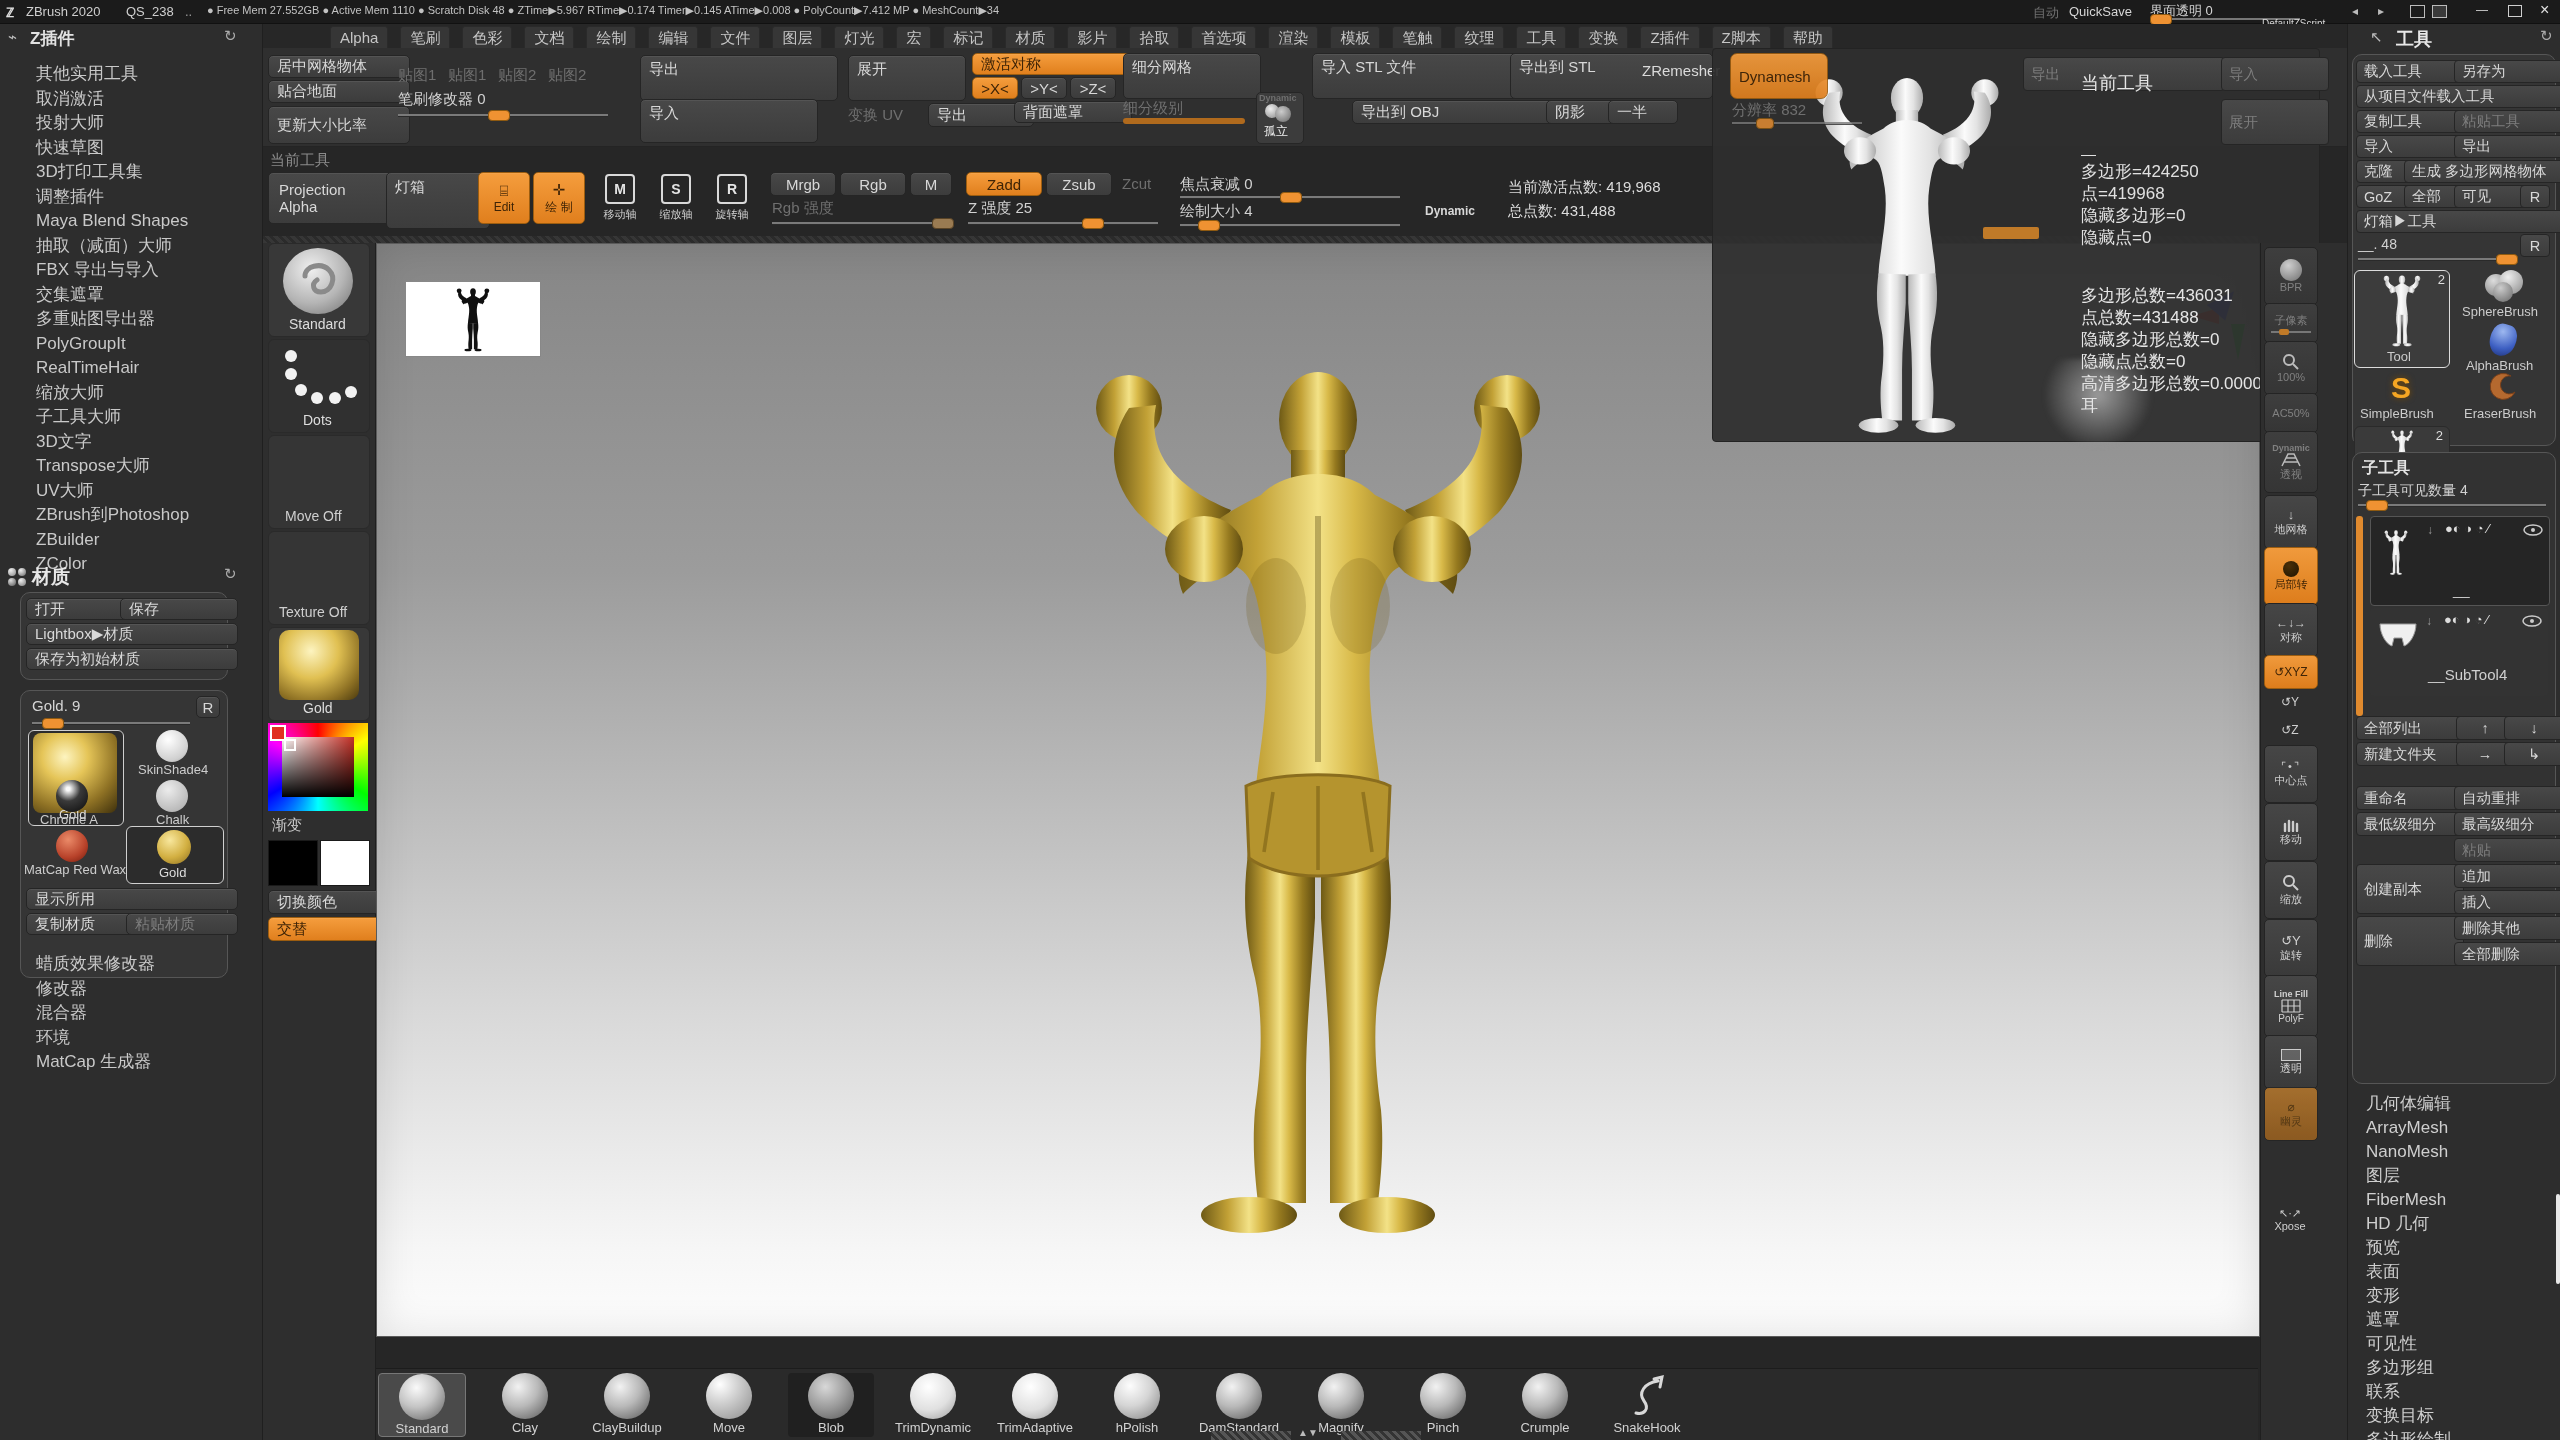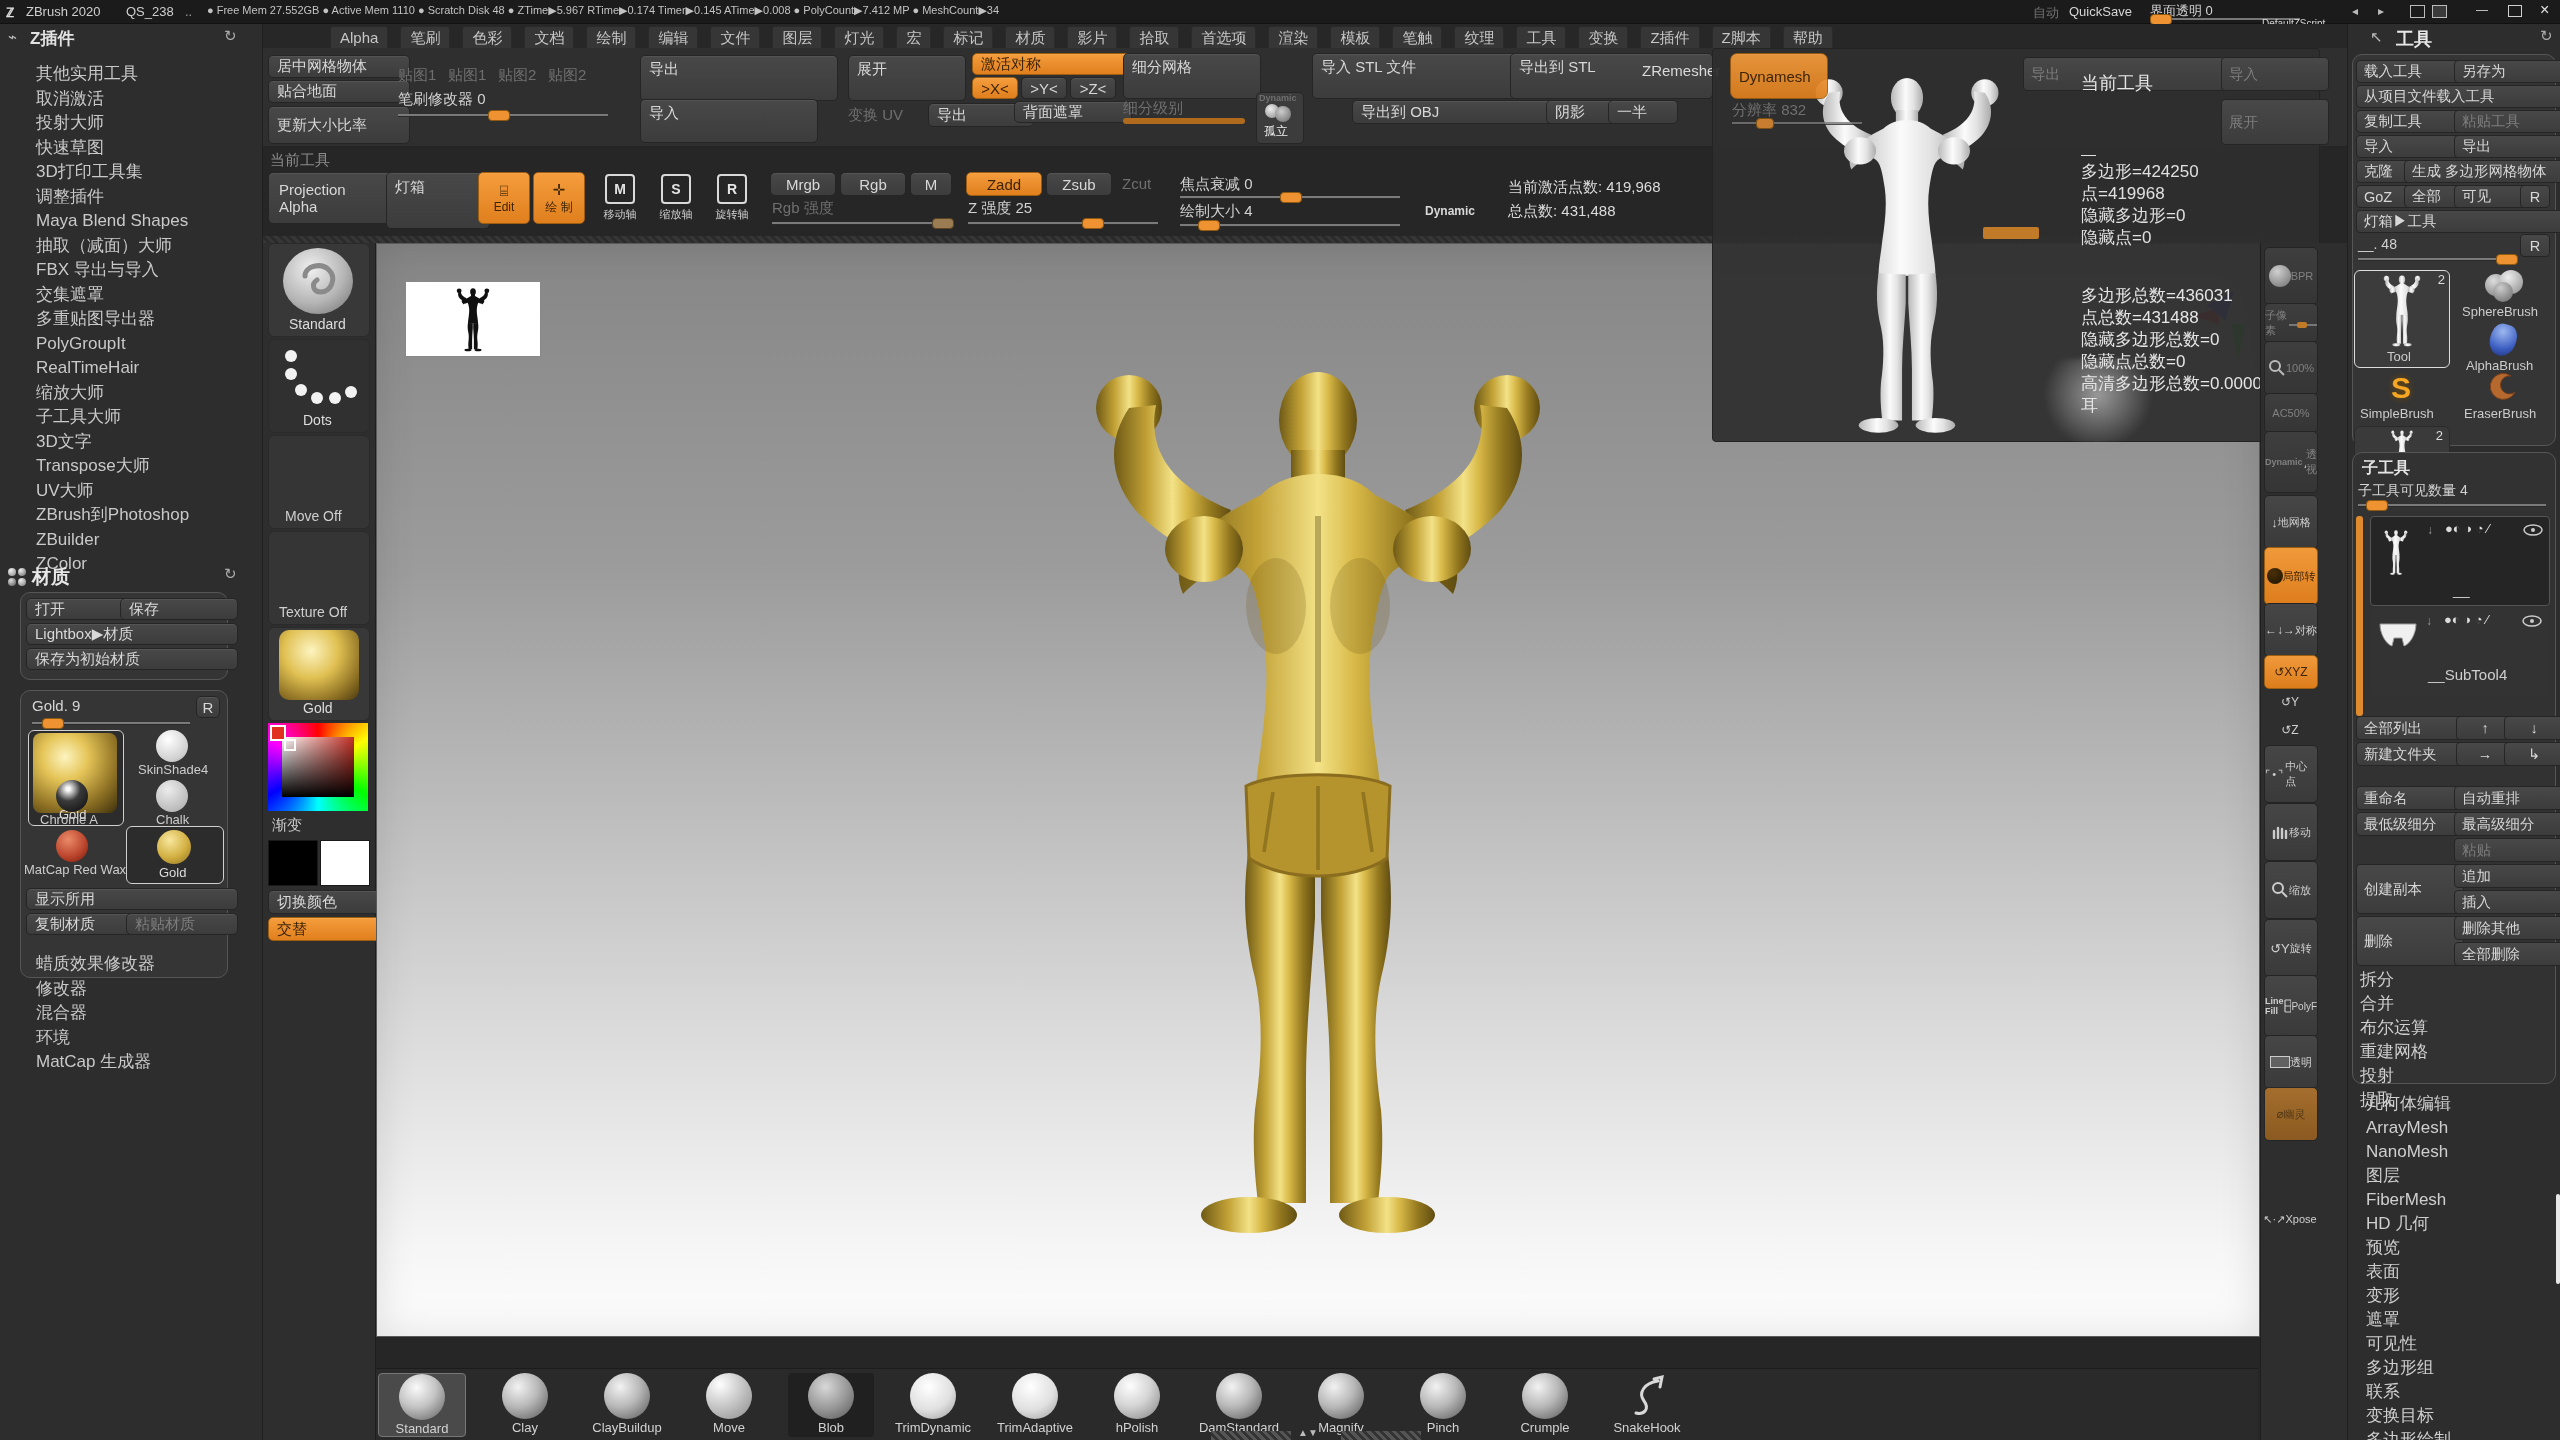--- a/index.html
+++ b/index.html
@@ -17,21 +17,21 @@
   .sl-track{position:absolute;height:2px;background:#7a7a7a;box-shadow:0 1px 0 #2a2a2a}
   .sl-thumb{position:absolute;width:20px;height:9px;border-radius:4px;background:#ef9232;border:1px solid #8f5a10;top:-4px}
   .sl-thumb.gray{background:#9a7b52;border-color:#5a4426}
   .panel{position:absolute;background:#2e2e2e}
   .group{position:absolute;border:1px solid #565656;border-radius:10px;background:#353535}
   .menu-item{background:#363636;border:1px solid #2a2a2a;border-radius:3px;padding:2px 9px;color:#c6c6c6;font-size:15px;white-space:nowrap}
   .plist{color:#c9c9c9;font-size:17px;line-height:24.5px;white-space:nowrap}
   .sphere{border-radius:50%;position:absolute}
   .thumbbox{position:absolute;background:#383838;border:1px solid #2a2a2a;border-radius:6px}
   .shelf-btn{position:absolute;left:3px;width:52px;background:linear-gradient(#464646,#3a3a3a);
-     border:1px solid #242424;border-radius:5px;display:flex;flex-direction:row;align-items:center;
+     border:1px solid #242424;border-radius:5px;display:flex;flex-direction:column;align-items:center;
      justify-content:center;font-size:11px;color:#cfcfcf;padding:2px 0}
   .shelf-btn.on{background:linear-gradient(#f09a3c,#dd7d1c);color:#3f2406;border-color:#9c5d10}
   .shelf-btn.dis{color:#808080;background:linear-gradient(#3e3e3e,#353535)}
   .shelf-btn.ghost{background:linear-gradient(#b97a2e,#9c621f);color:#5a3a10;opacity:.85}
   .tray-item{display:flex;flex-direction:column;align-items:center;width:86px;flex:0 0 auto}
   .tray-label{font-size:13px;color:#d2d2d2;margin-top:1px;white-space:nowrap}
   .tray-sphere{width:46px;height:46px;border-radius:50%;background:radial-gradient(circle at 35% 30%,#f2f2f2,#b9b9b9 45%,#6f6f6f 85%)}
   .seclist{color:#cfcfcf;font-size:17px;line-height:24px;white-space:nowrap}
   .rbtn{position:absolute;background:linear-gradient(#484848,#3c3c3c);border:1px solid #252525;border-radius:4px;
         color:#d8d8d8;font-size:14.5px;display:flex;align-items:center;padding:0 7px;white-space:nowrap;overflow:hidden}
@@ -617,28 +617,20 @@
   <div class="rbtn" style="left:8px;top:788px;width:92px;height:22px">最低级细分</div>
   <div class="rbtn" style="left:106px;top:788px;width:94px;height:22px">最高级细分</div>
   <div class="rbtn" style="left:8px;top:862px;width:92px;height:22px">复制</div>
   <div class="rbtn dis" style="left:106px;top:814px;width:94px;height:22px">粘贴</div>
   <div class="rbtn" style="left:8px;top:840px;width:92px;height:48px">创建副本</div>
   <div class="rbtn" style="left:106px;top:840px;width:94px;height:22px">追加</div>
   <div class="rbtn" style="left:106px;top:866px;width:94px;height:22px">插入</div>
   <div class="rbtn" style="left:8px;top:892px;width:92px;height:48px">删除</div>
   <div class="rbtn" style="left:106px;top:892px;width:94px;height:22px">删除其他</div>
   <div class="rbtn" style="left:106px;top:918px;width:94px;height:22px">全部删除</div>
-  <div class="abs" style="left:12px;top:944px;width:190px">
-    <div class="seclist">拆分</div>
-    <div class="seclist">合并</div>
-    <div class="seclist">布尔运算</div>
-    <div class="seclist">重建网格</div>
-    <div class="seclist">投射</div>
-    <div class="seclist">提取</div>
-  </div>
 
   <div class="abs" style="left:18px;top:1068px;width:190px">
     <div class="seclist">几何体编辑</div>
     <div class="seclist">ArrayMesh</div>
     <div class="seclist">NanoMesh</div>
     <div class="seclist">图层</div>
     <div class="seclist">FiberMesh</div>
     <div class="seclist">HD 几何</div>
     <div class="seclist">预览</div>
     <div class="seclist">表面</div>

